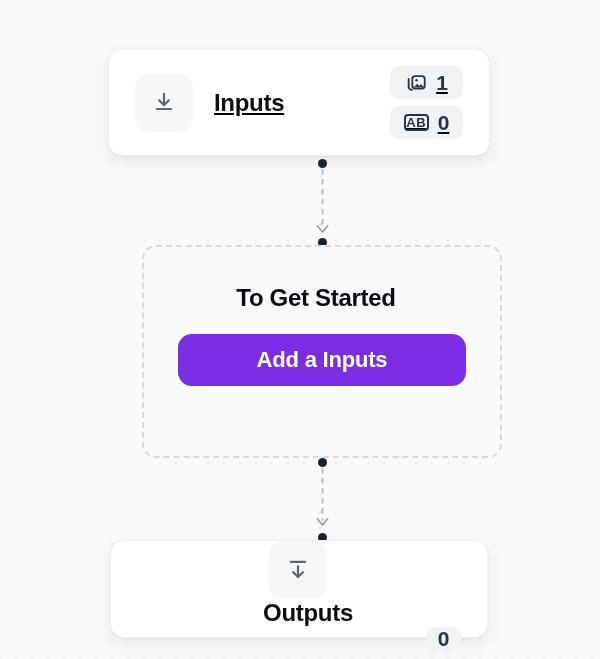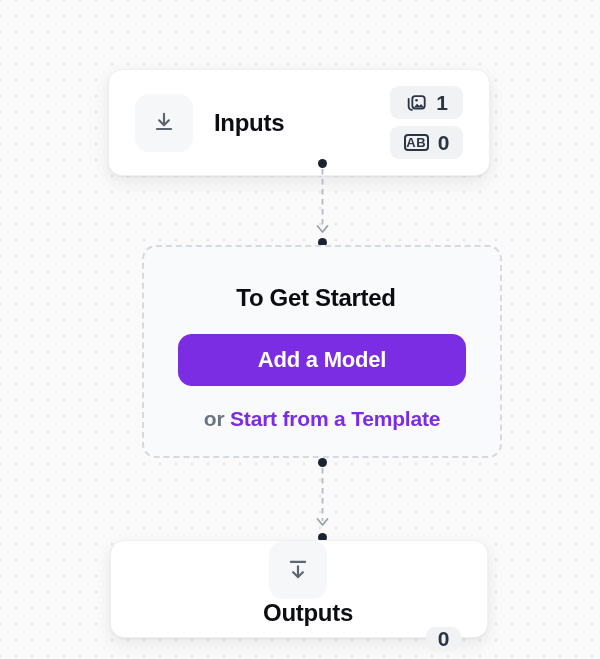--- a/index.html
+++ b/index.html
@@ -17,21 +17,21 @@
   }
   .card{
     position:absolute;
     background:#ffffff;
     border:1px solid #f0f0f3;
     border-radius:14px;
     box-shadow:0 1px 2px rgba(20,24,40,.05),0 6px 16px rgba(20,24,40,.08);
     box-sizing:border-box;
   }
   .io-node{display:flex;align-items:center;}
-  .inputs-node{left:108px;top:69px;width:382px;height:107px;padding:0 26px;}
+  .inputs-node{left:108px;top:49px;width:382px;height:107px;padding:0 26px;text-decoration:underline;}
   .outputs-node{left:110px;top:540px;width:378px;height:98px;padding:0 26px 0 23px;flex-direction:column;}
   .icon-box{
     width:58px;height:58px;flex:0 0 58px;
     border-radius:14px;background:#f6f7f9;
     display:flex;align-items:center;justify-content:center;
   }
   .node-title{
     font-size:24px;font-weight:600;color:#0c0e13;
     letter-spacing:-.3px;margin-left:21px;
   }
@@ -114,22 +114,21 @@
   <div class="handle" style="left:318px;top:159px;"></div>
 
   <svg class="edge" style="left:312px;top:166px;" width="21" height="74">
     <line x1="10.5" y1="3" x2="10.5" y2="62" stroke="#b5b9c3" stroke-width="1.8" stroke-dasharray="5.5 4.5"></line>
     <polyline points="5.5,60 10.5,66 15.5,60" fill="none" stroke="#9aa0ac" stroke-width="1.8" stroke-linecap="round" stroke-linejoin="round"></polyline>
   </svg>
   <div class="handle" style="left:318px;top:238px;"></div>
 
   <div class="get-started-node">
     <h2 class="gs-title">To Get Started</h2>
-    <button class="gs-button">Add a Model</button>
-    <p class="gs-sub"><span class="gs-or">or </span><a class="gs-link">Start from a Template</a></p>
+    <button class="gs-button">Add a Inputs</button>
   </div>
 
   <div class="handle" style="left:318px;top:458px;"></div>
 
   <svg class="edge" style="left:312px;top:465px;" width="21" height="70">
     <line x1="10.5" y1="3" x2="10.5" y2="56" stroke="#b5b9c3" stroke-width="1.8" stroke-dasharray="5.5 4.5"></line>
     <polyline points="5.5,54 10.5,60 15.5,54" fill="none" stroke="#9aa0ac" stroke-width="1.8" stroke-linecap="round" stroke-linejoin="round"></polyline>
   </svg>
   <div class="handle" style="left:318px;top:533px;"></div>
 

